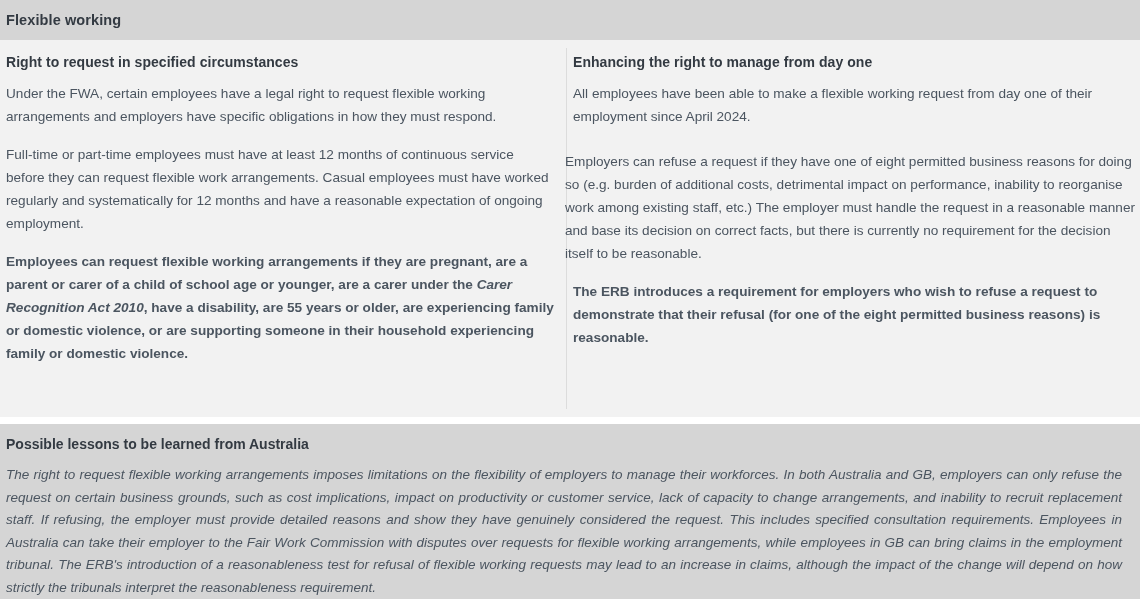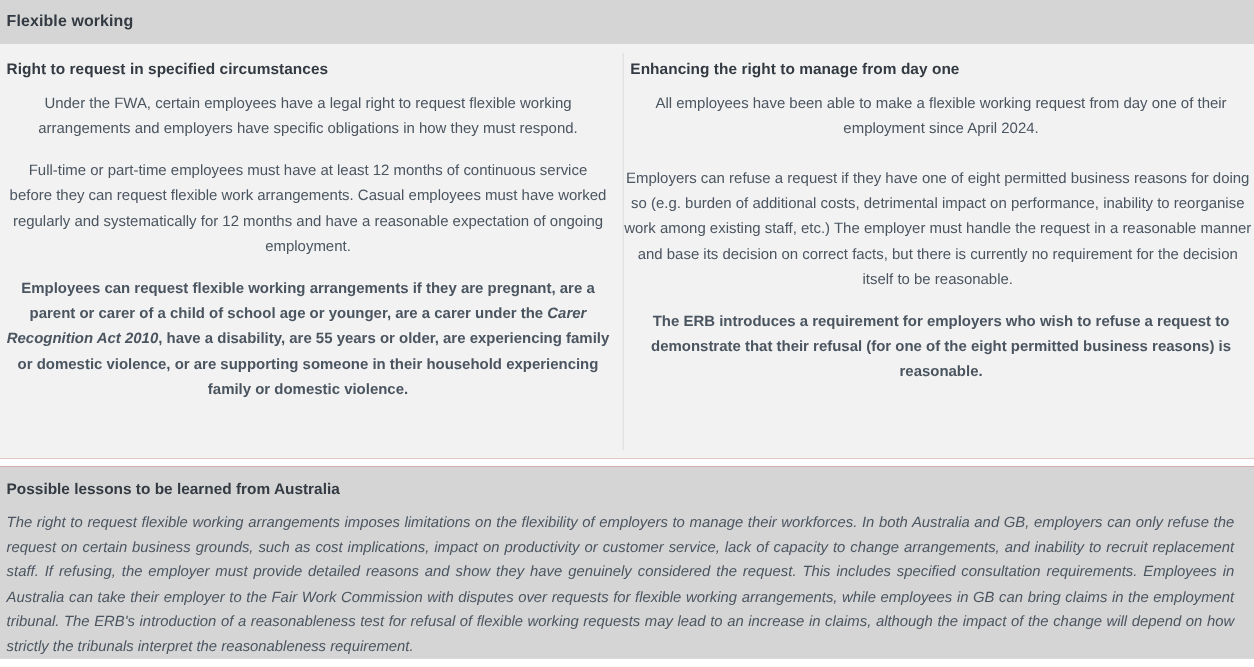--- a/index.html
+++ b/index.html
@@ -76,21 +76,20 @@
     color: #333a42;
     margin: 0 0 12px 0;
     letter-spacing: 0.05px;
   }
 
   p.body-text {
     font-size: 13.6px;
     line-height: 23px;
     color: #4b5560;
     margin: 0 0 15px 0;
-    text-align: center;
   }
   p.body-text:last-child {
     margin-bottom: 0;
     font-weight: bold;
   }
   .it {
     font-style: italic;
   }
 
   

